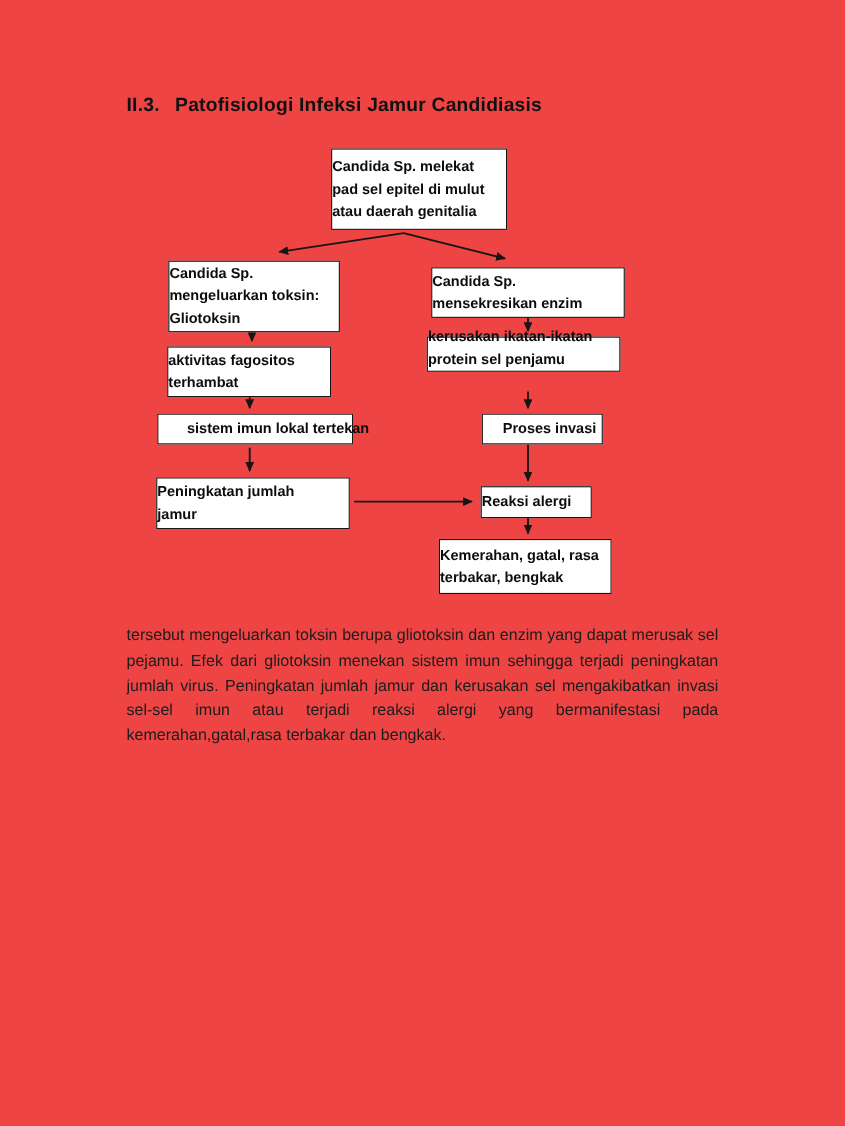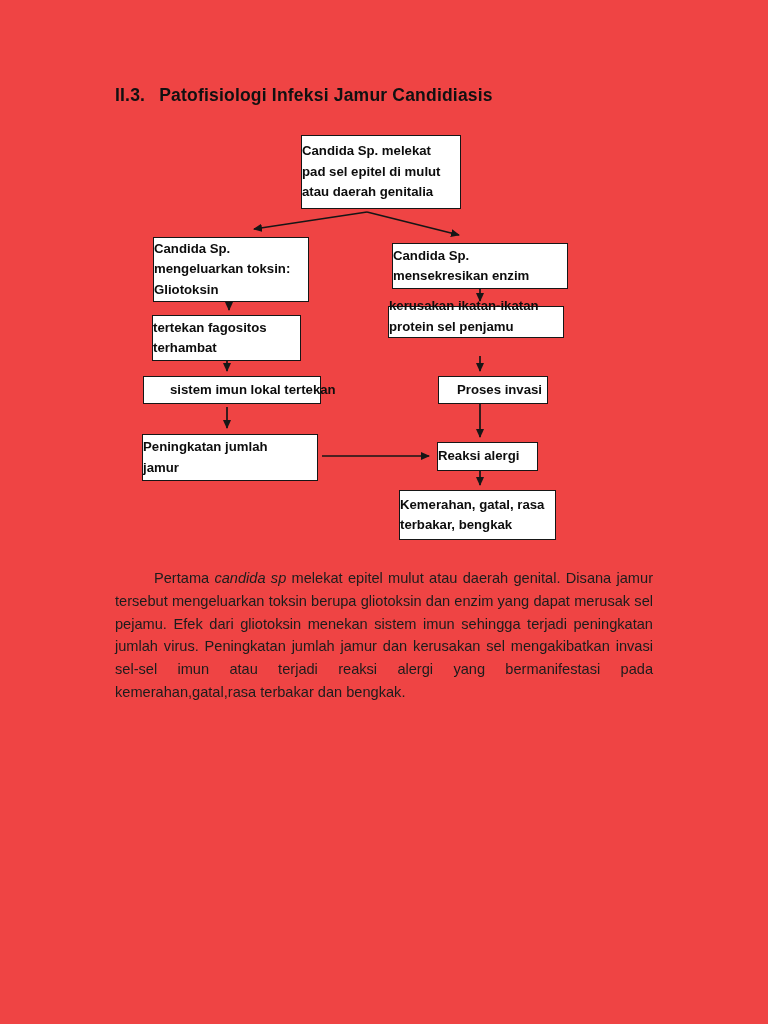--- a/index.html
+++ b/index.html
@@ -107,21 +107,21 @@
       <span>atau daerah genitalia</span>
     </div>
 
     <div class="fbox b-l1">
       <span>Candida Sp.</span>
       <span>mengeluarkan toksin:</span>
       <span>Gliotoksin</span>
     </div>
 
     <div class="fbox b-l2">
-      <span>tertekan fagositos</span>
+      <span>aktivitas fagositos</span>
       <span>terhambat</span>
     </div>
 
     <div class="fbox b-l3">
       <span>sistem imun lokal tertekan</span>
     </div>
 
     <div class="fbox b-l4">
       <span>Peningkatan jumlah</span>
       <span>jamur</span>
@@ -146,21 +146,20 @@
     </div>
 
     <div class="fbox b-r5">
       <span>Kemerahan, gatal, rasa</span>
       <span>terbakar, bengkak</span>
     </div>
 
   </div>
 
   <div class="paragraph">
-    <div class="pline just indent"><span>Pertama </span><em>candida sp</em><span> melekat epitel mulut atau daerah genital. Disana jamur</span></div>
     <div class="pline just">tersebut mengeluarkan toksin berupa gliotoksin dan enzim yang dapat merusak sel</div>
     <div class="pline just">pejamu. Efek dari gliotoksin  menekan sistem imun sehingga terjadi peningkatan</div>
     <div class="pline just">jumlah virus. Peningkatan jumlah jamur dan kerusakan sel  mengakibatkan invasi</div>
     <div class="pline just">sel-sel imun atau terjadi reaksi alergi yang bermanifestasi pada</div>
     <div class="pline">kemerahan,gatal,rasa terbakar dan bengkak.</div>
   </div>
 
 </div>
 
 </body></html>

